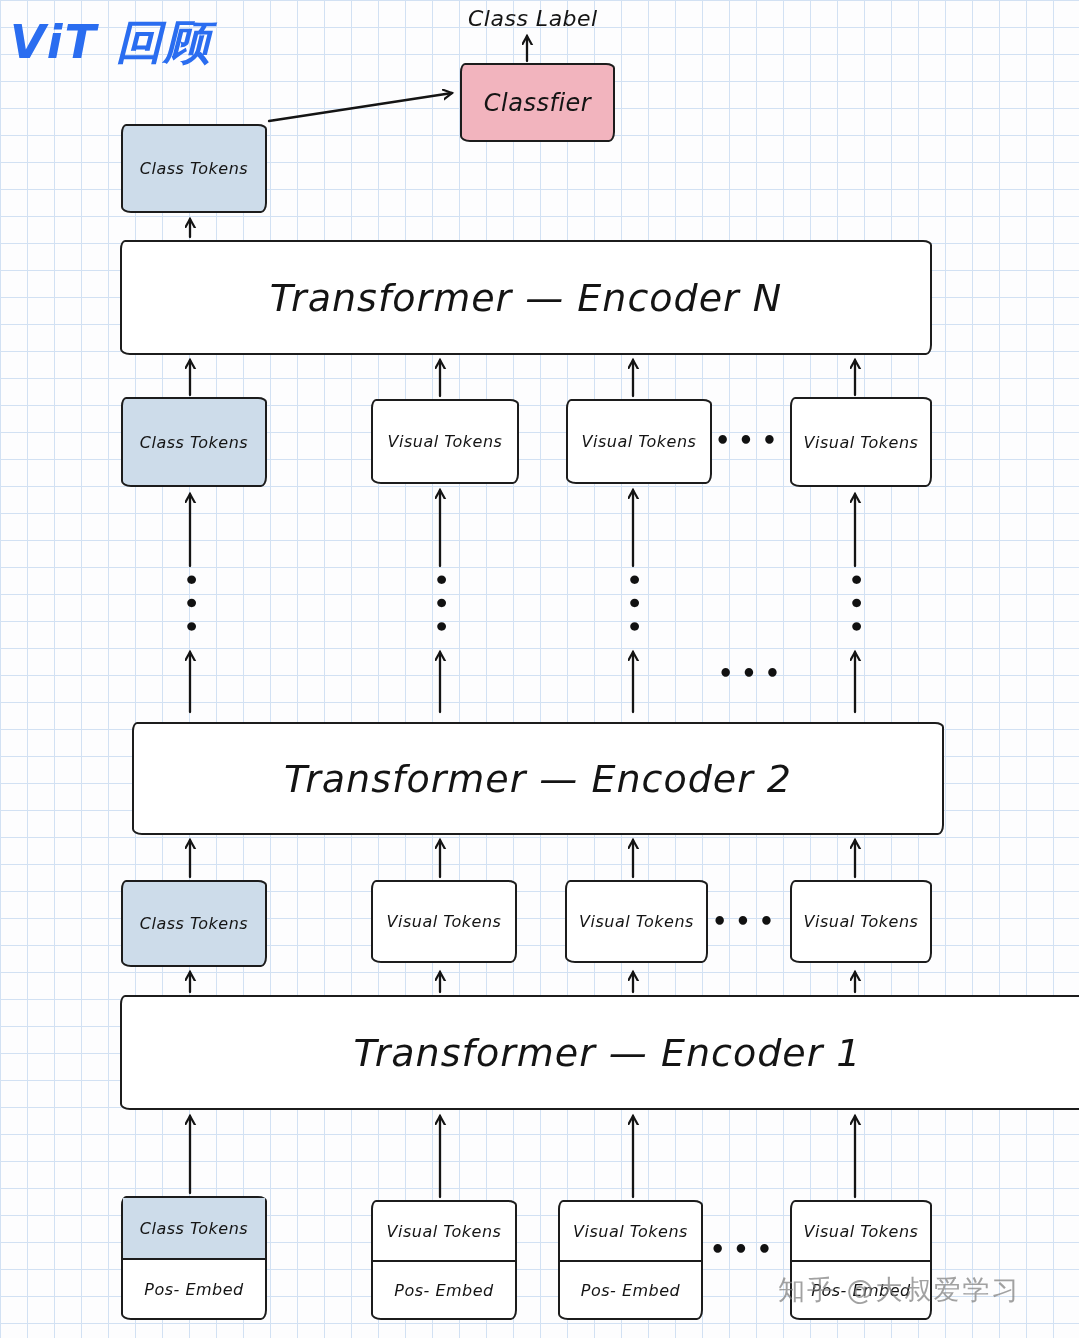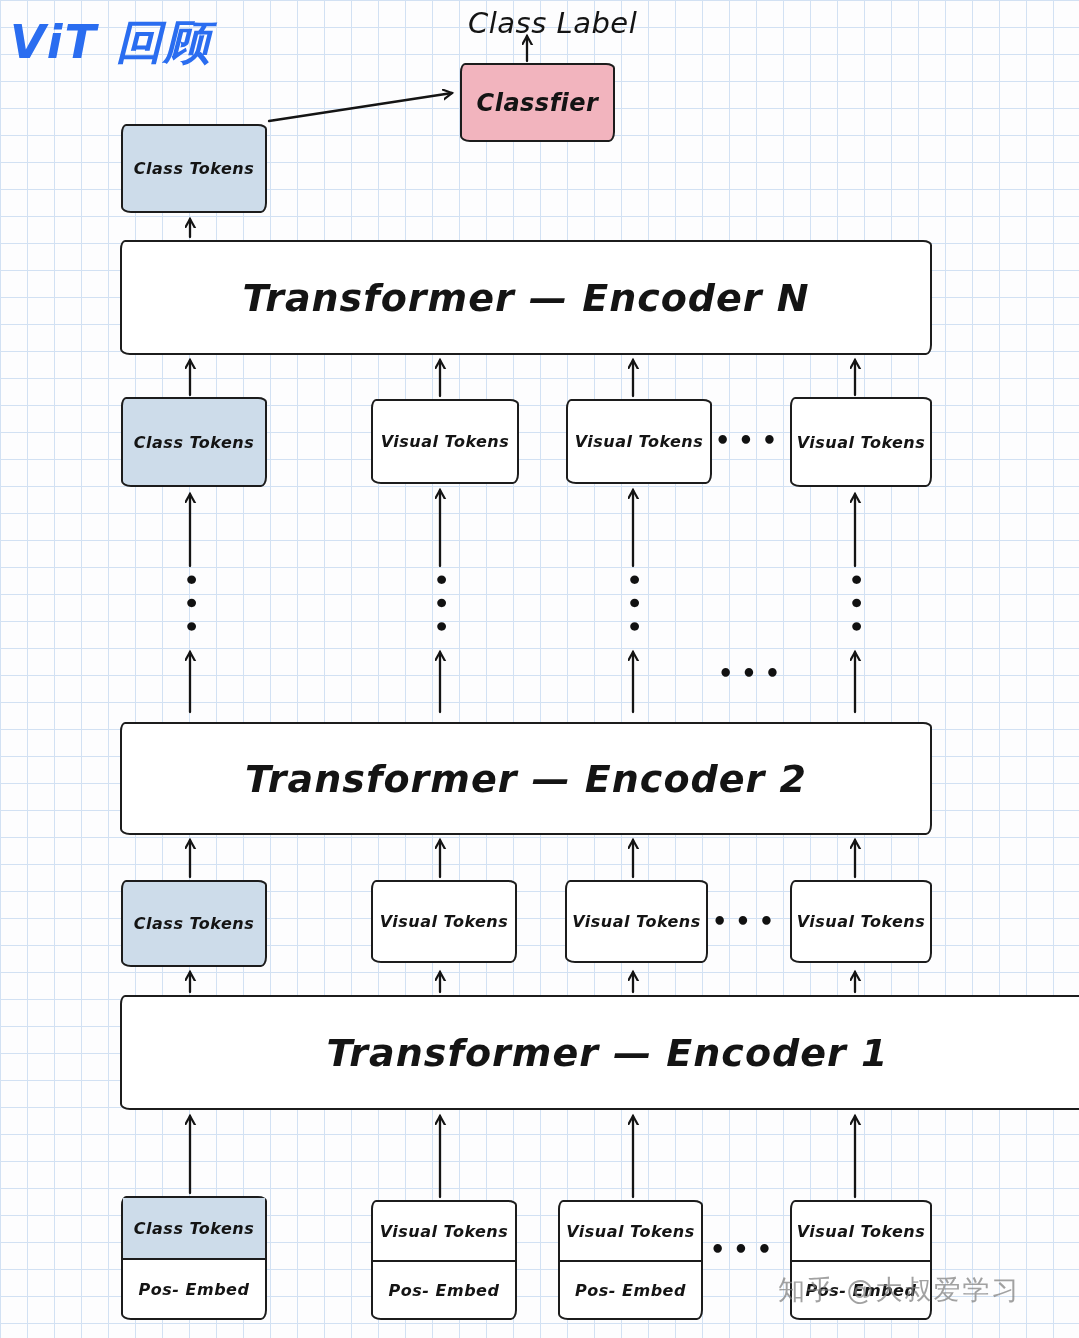--- a/index.html
+++ b/index.html
@@ -12,30 +12,29 @@
       linear-gradient(to bottom, #d2e1f3 1px, transparent 1px);
     background-size:27px 27px;
     font-family:"DejaVu Sans", sans-serif;
     color:#141414;
   }
   .hand { font-style:italic; letter-spacing:.5px; }
   .box {
     position:absolute; border:2.5px solid #1c1c1c; background:#ffffff;
     display:flex; align-items:center; justify-content:center; text-align:right;
     border-radius:5px 9px 6px 10px / 9px 5px 10px 6px;
-    font-weight:bold;
   }
   .blue { background:#cddcea; }
   .pink { background:#f2b4be; }
   .token-label { font-size:16px; }
   .classifier-label { font-size:24px; }
   .encoder-label { font-size:38px; letter-spacing:1px; }
   .free-text { position:absolute; }
   .page-title { font-size:46px; font-weight:bold; font-style:italic; color:#2a6df0; letter-spacing:2px; }
-  .class-label-text { font-size:29px; }
+  .class-label-text { font-size:22px; }
   .arrows { position:absolute; left:0; top:0; width:1079px; height:1338px; pointer-events:none; }
   .ellipsis { position:absolute; font-size:24px; font-weight:bold; letter-spacing:8px; line-height:1; color:#111; }
   .vellipsis { width:70px; text-align:center; transform:rotate(90deg); transform-origin:center center; }
   .combo { flex-direction:column; align-items:stretch; padding:0; }
   .combo .cell { flex:1 1 50%; display:flex; align-items:center; justify-content:center; }
   .combo .cell + .cell { border-top:2.5px solid #1c1c1c; }
   .watermark { font-size:27px; color:rgba(130,130,130,.75); letter-spacing:2px; }
 </style>
 </head>
 <body>
@@ -114,21 +113,21 @@
   <div class="box" style="left:790px; top:397px; width:142px; height:90px;">
     <span class="hand token-label">Visual Tokens</span>
   </div>
 
   <div class="ellipsis vellipsis" style="left:155px; top:595px;">•••</div>
   <div class="ellipsis vellipsis" style="left:405px; top:595px;">•••</div>
   <div class="ellipsis vellipsis" style="left:598px; top:595px;">•••</div>
   <div class="ellipsis vellipsis" style="left:820px; top:595px;">•••</div>
   <div class="ellipsis" style="left:718px; top:662px;">•••</div>
 
-  <div class="box" style="left:120px; top:722px; width:812px; height:113px;">
+  <div class="box" style="left:132px; top:722px; width:812px; height:113px;">
     <span class="hand encoder-label">Transformer — Encoder 2</span>
   </div>
 
   <div class="box blue" style="left:121px; top:880px; width:146px; height:87px;">
     <span class="hand token-label">Class Tokens</span>
   </div>
   <div class="box" style="left:371px; top:880px; width:146px; height:83px;">
     <span class="hand token-label">Visual Tokens</span>
   </div>
   <div class="box" style="left:565px; top:880px; width:143px; height:83px;">

